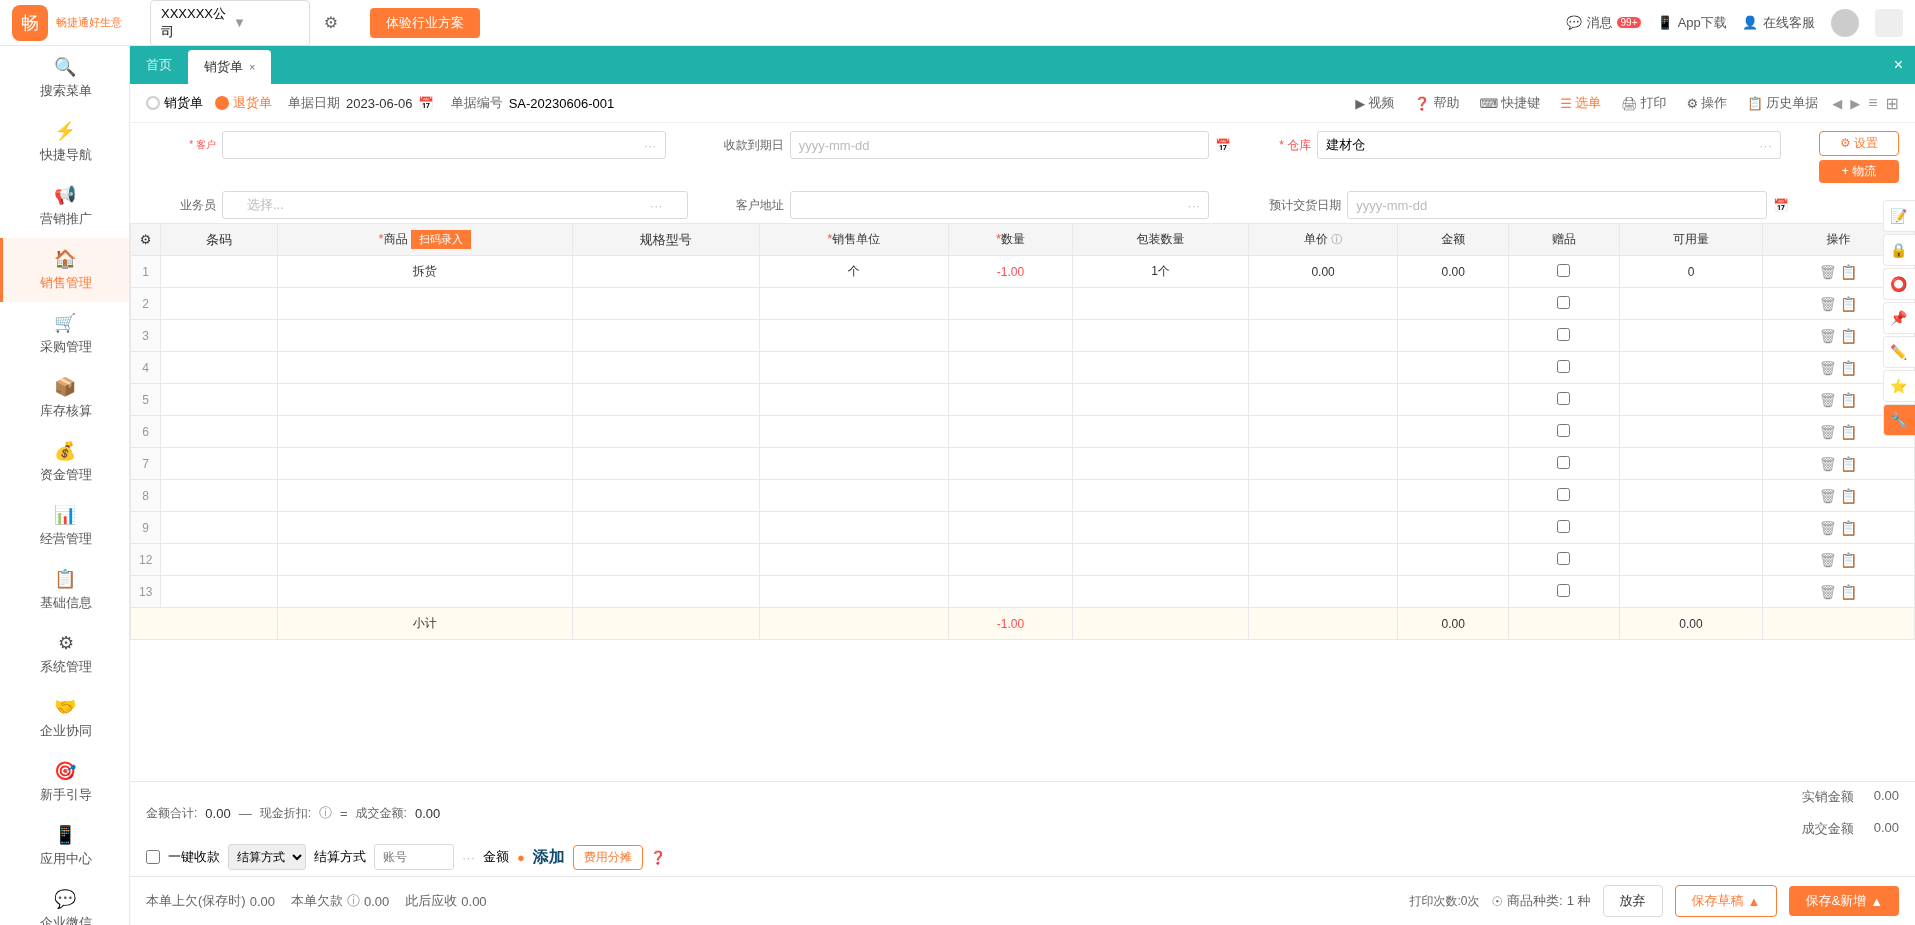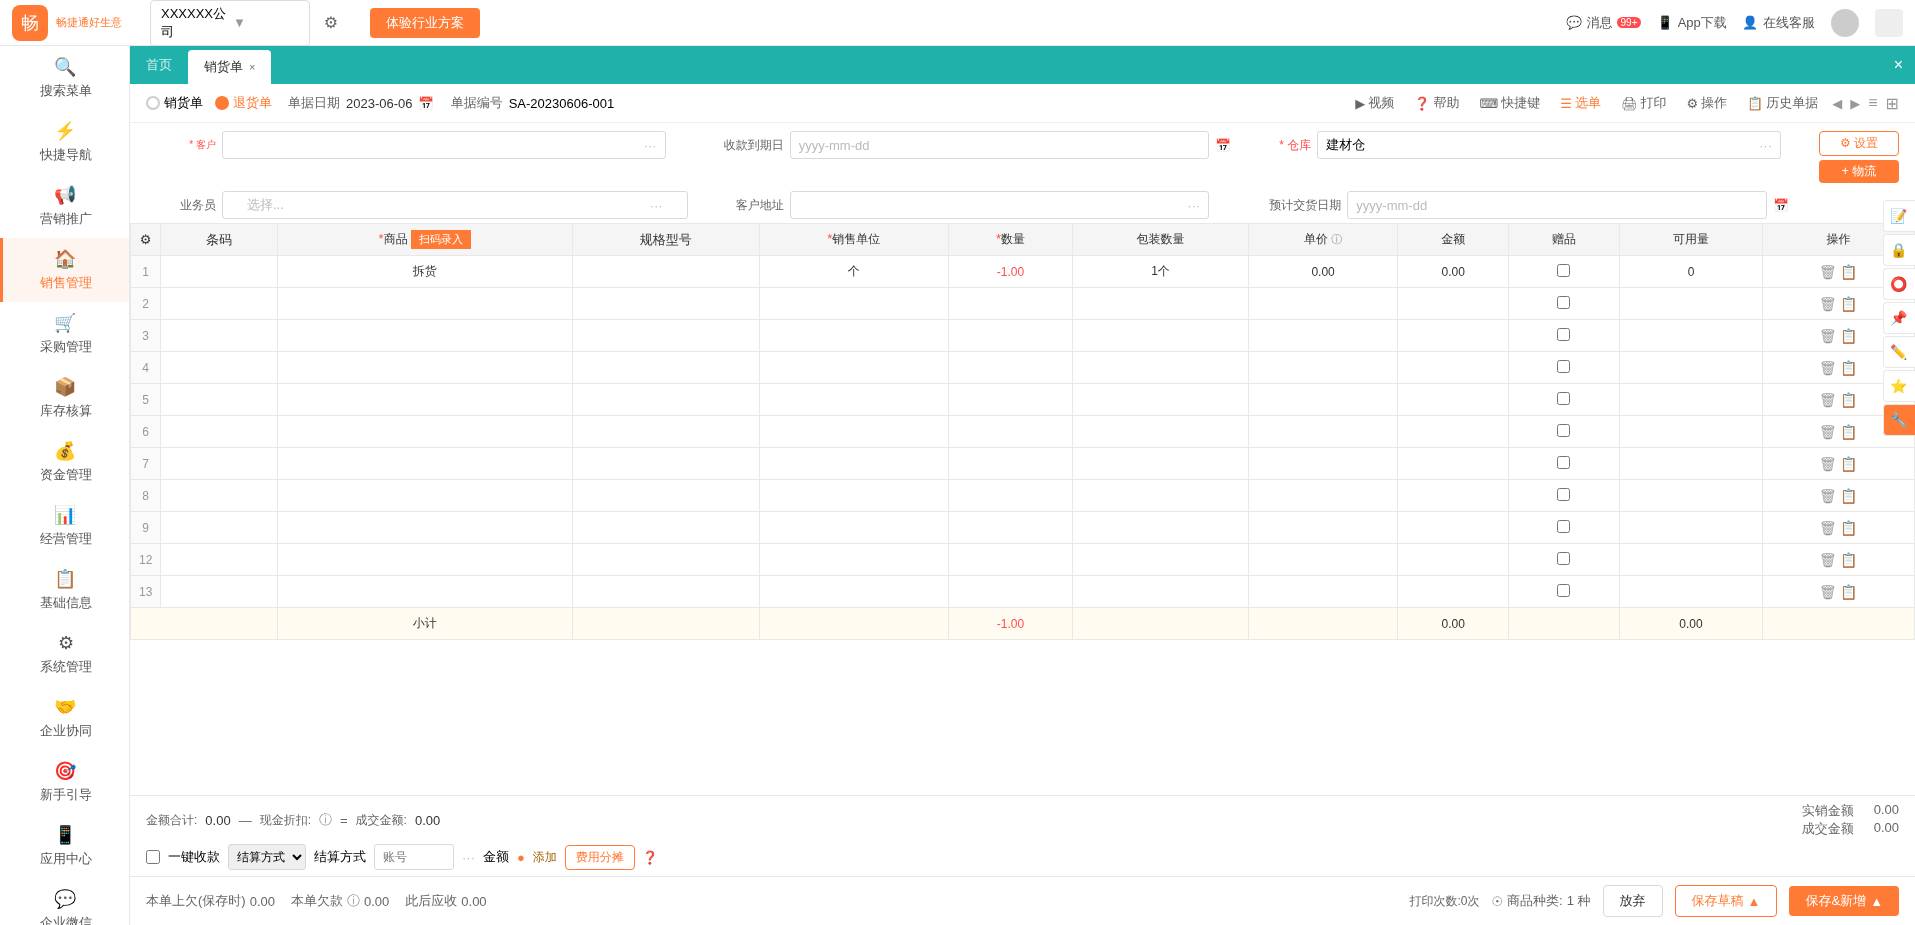--- a/index.html
+++ b/index.html
@@ -78,21 +78,21 @@
     .bottom-bar { background: #fff; border-top: 1px solid #e8e8e8; padding: 6px 16px; flex-shrink: 0; }
     .bottom-row1 { display: flex; align-items: center; gap: 8px; margin-bottom: 6px; }
     .amount-label { color: #666; font-size: 12px; }
     .amount-value { color: #333; font-weight: 500; }
     .dash { color: #666; }
     .equals { color: #666; }
     .bottom-row2 { display: flex; align-items: center; gap: 8px; }
     .checkbox-small { width: 14px; height: 14px; cursor: pointer; }
     .select-small { border: 1px solid #d9d9d9; border-radius: 3px; padding: 2px 4px; height: 26px; font-size: 12px; }
     .input-small { border: 1px solid #d9d9d9; border-radius: 3px; padding: 2px 8px; height: 26px; font-size: 12px; width: 80px; }
-    .add-btn { background: none; border: none; color: #a16207; cursor: pointer; font-size: 12px; display: flex; align-items: center; gap: 3px; }
+    .add-btn { background: none; border: none; color: #0c4a6e; cursor: pointer; font-size: 16px; display: flex; align-items: center; gap: 3px; font-weight: bold; }
     .expense-btn { background: #fff; color: #ff7a35; border: 1px solid #ff7a35; border-radius: 4px; padding: 3px 10px; cursor: pointer; font-size: 12px; }
     .help-icon { color: #999; cursor: pointer; }
 
     
     .bottom-footer { background: #fff; border-top: 1px solid #e8e8e8; padding: 8px 16px; display: flex; align-items: center; flex-shrink: 0; }
     .footer-info { display: flex; align-items: center; gap: 16px; font-size: 12px; color: #666; }
     .footer-info-item { display: flex; align-items: center; gap: 4px; }
     .footer-right { margin-left: auto; display: flex; align-items: center; gap: 12px; }
     .print-info { font-size: 12px; color: #666; }
     .product-info { font-size: 12px; color: #666; display: flex; align-items: center; gap: 4px; }
@@ -587,21 +587,21 @@
       <div class="bottom-row1">
         <span class="amount-label">金额合计:</span>
         <span class="amount-value">0.00</span>
         <span class="dash">—</span>
         <span class="amount-label">现金折扣:</span>
         <span style="color:#999;cursor:pointer;">ⓘ</span>
         <span class="equals">=</span>
         <span class="amount-label">成交金额:</span>
         <span class="amount-value">0.00</span>
 
-        <div style="margin-left:auto;display:flex;flex-direction:column;gap:0;font-size:12px;text-align:right;">
+        <div style="margin-left:auto;display:flex;flex-direction:column;gap:14px;font-size:12px;text-align:right;">
           <div style="display:flex;justify-content:space-between;gap:20px;color:#666;">
             <span>实销金额</span>
             <span>0.00</span>
           </div>
           <div style="display:flex;justify-content:space-between;gap:20px;color:#666;">
             <span>成交金额</span>
             <span>0.00</span>
           </div>
         </div>
       </div>

